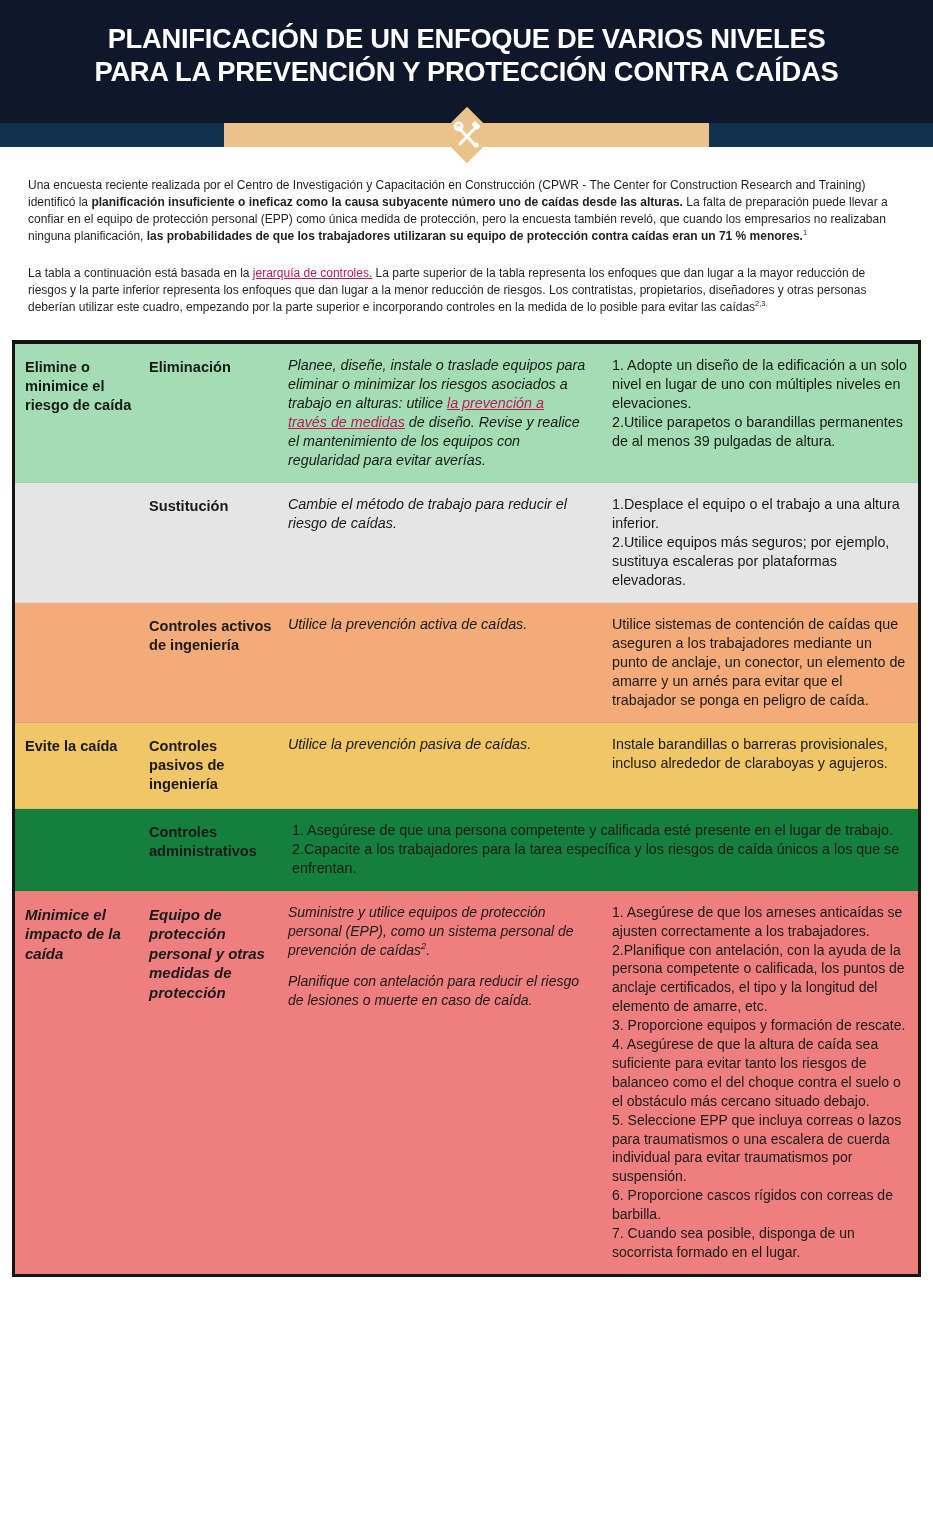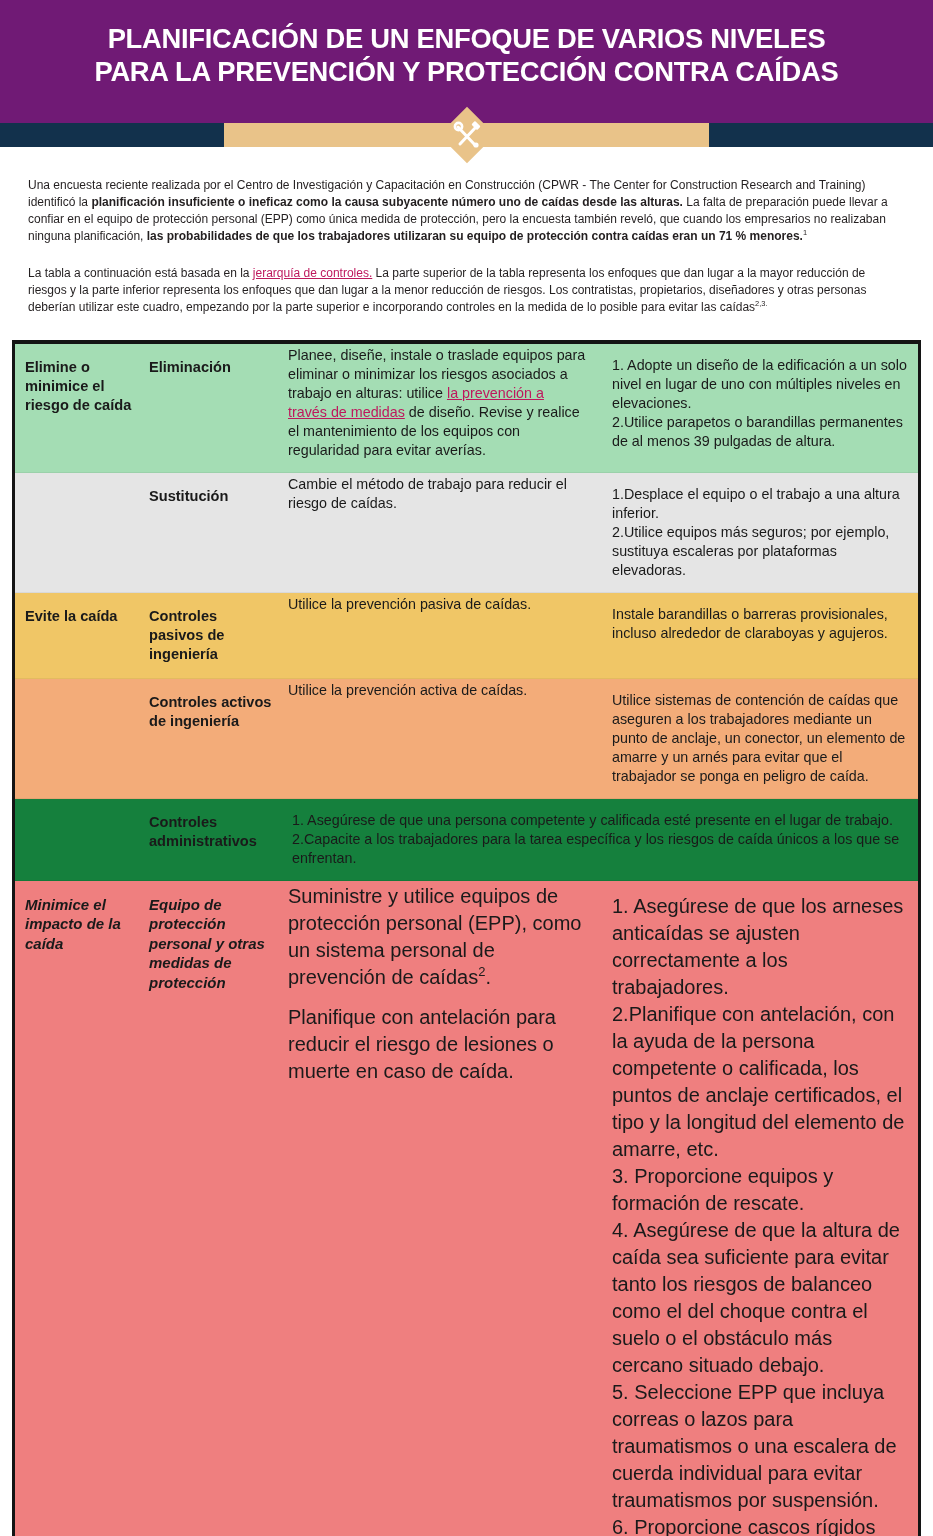--- a/index.html
+++ b/index.html
@@ -7,21 +7,21 @@
     width:933px;
     background:#ffffff;
     font-family:"Liberation Sans", sans-serif;
     color:#231f20;
     -webkit-font-smoothing:antialiased;
   }
   .page{width:933px;position:relative;}
 
   
   .header{
-    background:#701a75;
+    background:#0f172a;
     padding:22px 30px 34px 30px;
     text-align:center;
   }
   .header h1{
     margin:0;
     color:#ffffff;
     font-size:28.5px;
     line-height:1.17;
     font-weight:bold;
     letter-spacing:-0.3px;
@@ -80,21 +80,21 @@
     border-top:4px solid #141414;
   }
   .row{
     display:flex;
     align-items:stretch;
     border-bottom:1px solid rgba(0,0,0,0.05);
   }
   .row:last-child{border-bottom:none;}
   .c1{flex:0 0 110px;padding:14px 8px 14px 10px;}
   .c2{flex:0 0 125px;padding:14px 6px 14px 6px;}
-  .c3{flex:0 0 298px;padding:2px 14px 12px 8px;}
+  .c3{flex:0 0 298px;padding:12px 14px 12px 8px;font-style:italic;}
   .c4{flex:1 1 auto;padding:12px 10px 12px 12px;}
 
   .c1 .lbl, .c2 .lbl{
     font-weight:bold;
     font-size:14.6px;
     line-height:1.30;
     color:#1a1a1a;
   }
   .c3 .txt, .c4 .txt{
     font-size:14.3px;
@@ -106,21 +106,21 @@
   .c3 sup,.c4 sup{font-size:0.65em;vertical-align:super;line-height:0;}
 
   .r-elim{background:#a4ddb4;}
   .r-sust{background:#e5e5e5;}
   .r-pas{background:#f0c666;}
   .r-act{background:#f3ac79;}
   .r-adm{background:#15803d;}
   .r-epp{background:#ef7f7f;}
 
   .r-epp .c1 .lbl,.r-epp .c2 .lbl{font-size:15px;font-style:italic;}
-  .r-epp .c3 .txt,.r-epp .c4 .txt{font-size:20px;line-height:1.35;}
+  .r-epp .c3 .txt,.r-epp .c4 .txt{font-size:14px;line-height:1.35;}
   .r-epp{min-height:262px;}
 </style>
 </head>
 <body>
 
 <div class="page">
 
   <div class="header">
     <h1>
       <span class="ln">PLANIFICACIÓN DE UN ENFOQUE DE VARIOS NIVELES</span>
@@ -182,47 +182,47 @@
       </div>
       <div class="c3">
         <div class="txt">Cambie el método de trabajo para reducir el riesgo de caídas.</div>
       </div>
       <div class="c4">
         <div class="txt" style="white-space:pre-line">1.Desplace el equipo o el trabajo a una altura inferior.
 2.Utilice equipos más seguros; por ejemplo, sustituya escaleras por plataformas elevadoras.</div>
       </div>
     </div>
 
+    <div class="row r-act">
+      <div class="c1">
+        <div class="lbl"></div>
+      </div>
+      <div class="c2">
+        <div class="lbl">Controles activos de ingeniería</div>
+      </div>
+      <div class="c3">
+        <div class="txt">Utilice la prevención activa de caídas.</div>
+      </div>
+      <div class="c4">
+        <div class="txt" style="white-space:pre-line">Utilice sistemas de contención de caídas que aseguren a los trabajadores mediante un punto de anclaje, un conector, un elemento de amarre y un arnés para evitar que el trabajador se ponga en peligro de caída.</div>
+      </div>
+    </div>
+
     <div class="row r-pas">
       <div class="c1">
         <div class="lbl">Evite la caída</div>
       </div>
       <div class="c2">
         <div class="lbl">Controles pasivos de ingeniería</div>
       </div>
       <div class="c3">
         <div class="txt">Utilice la prevención pasiva de caídas.</div>
       </div>
       <div class="c4">
         <div class="txt" style="white-space:pre-line">Instale barandillas o barreras provisionales, incluso alrededor de claraboyas y agujeros.</div>
-      </div>
-    </div>
-
-    <div class="row r-act">
-      <div class="c1">
-        <div class="lbl"></div>
-      </div>
-      <div class="c2">
-        <div class="lbl">Controles activos de ingeniería</div>
-      </div>
-      <div class="c3">
-        <div class="txt">Utilice la prevención activa de caídas.</div>
-      </div>
-      <div class="c4">
-        <div class="txt" style="white-space:pre-line">Utilice sistemas de contención de caídas que aseguren a los trabajadores mediante un punto de anclaje, un conector, un elemento de amarre y un arnés para evitar que el trabajador se ponga en peligro de caída.</div>
       </div>
     </div>
 
     <div class="row r-adm">
       <div class="c1">
         <div class="lbl"></div>
       </div>
       <div class="c2">
         <div class="lbl">Controles administrativos</div>
       </div>

